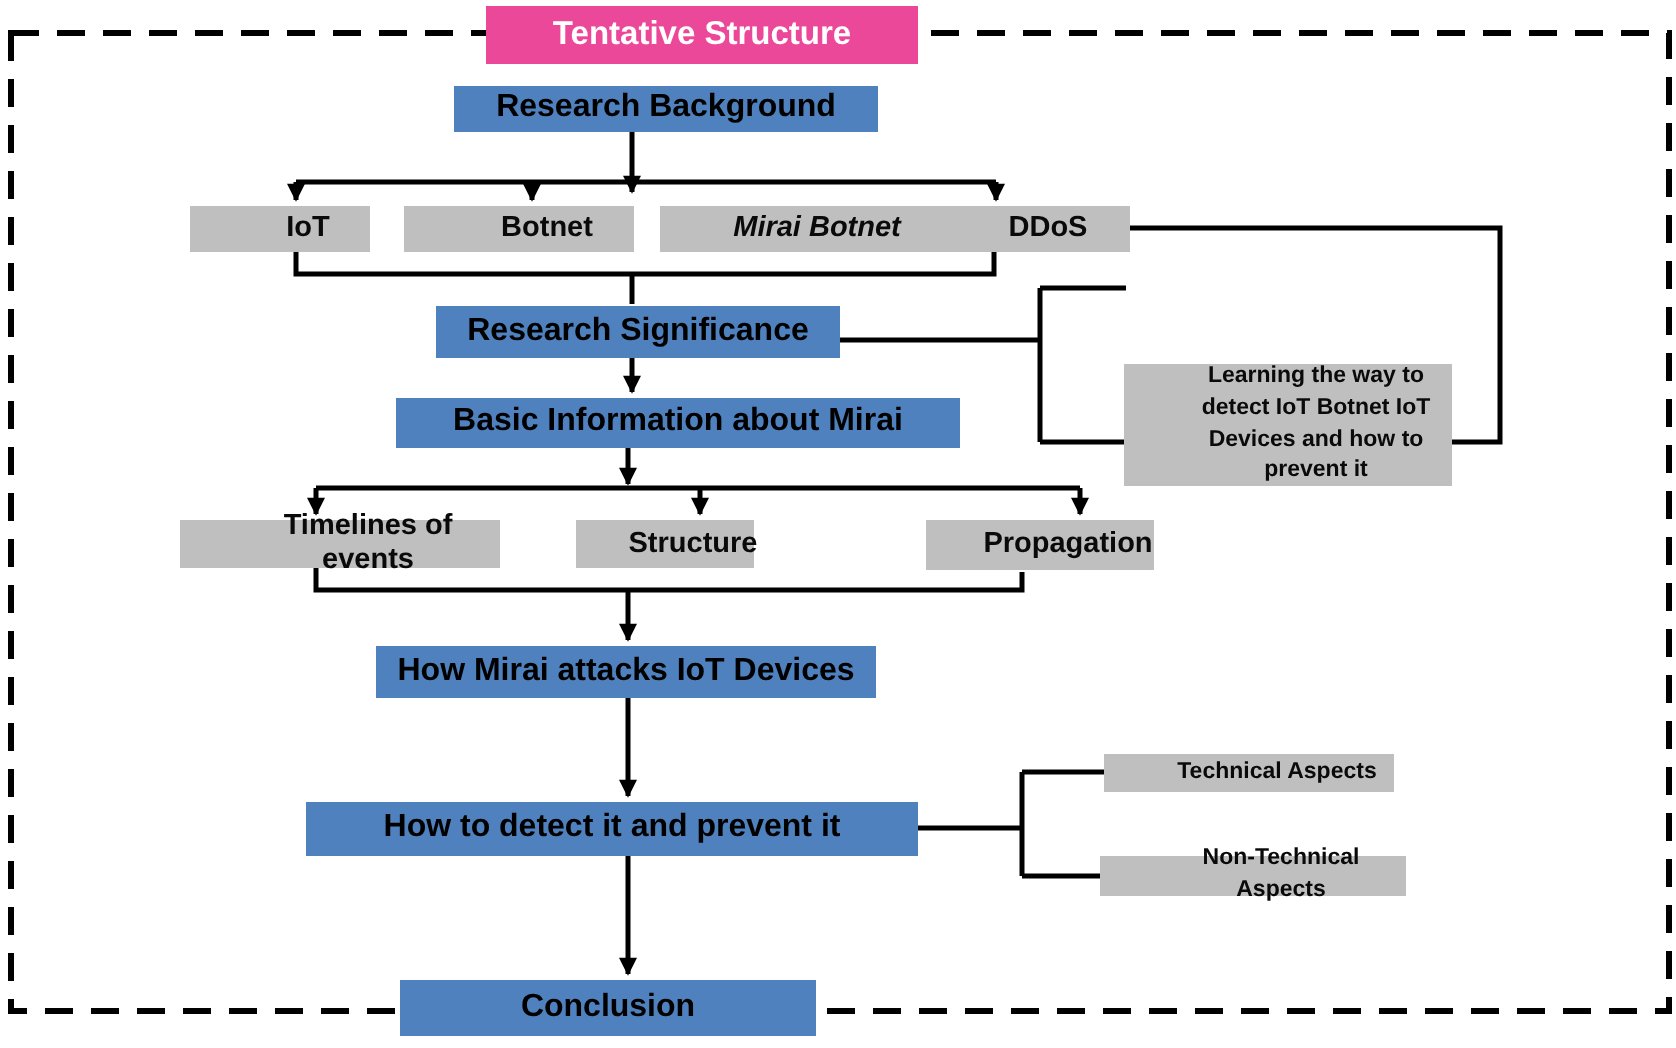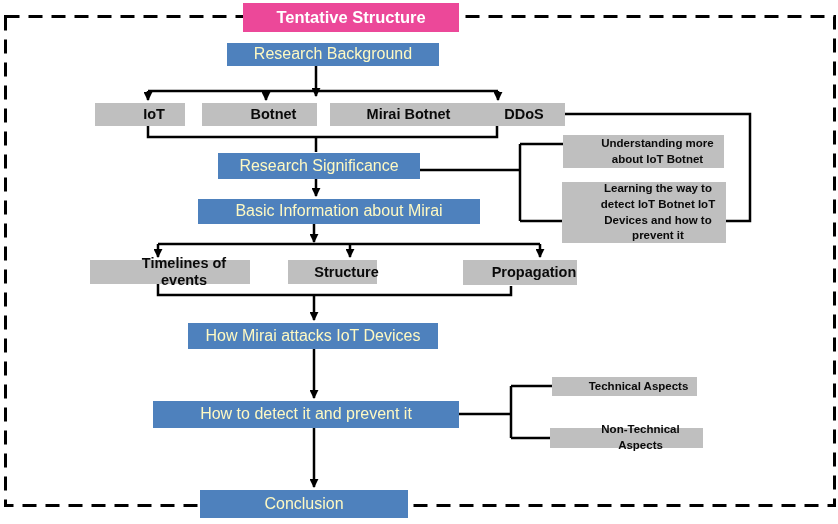--- a/index.html
+++ b/index.html
@@ -13,22 +13,22 @@
   svg.connectors{position:absolute;left:0;top:0;width:838px;height:524px;}
   .node{
     position:absolute;
     display:flex;align-items:center;justify-content:center;
     text-align:center;
     box-sizing:border-box;
     line-height:1.15;
   }
   .node.blue{
     background:#4E81BD;
-    color:#fef9c3;
-    font-weight:normal;
+    color:#000000;
+    font-weight:bold;
     font-size:16px;
   }
   .node.titlebox{
     background:#ec4899;
     color:#ffffff;
     font-weight:bold;
     font-size:16.5px;
   }
   .node.gray{
     background:#BFBFBF;
@@ -98,28 +98,26 @@
   </svg>
 
   <div class="node titlebox" style="left:243px;top:3px;width:216px;height:29px;">Tentative Structure</div>
 
   <div class="node blue" style="left:227px;top:43px;width:212px;height:23px;">Research Background</div>
 
   <div class="node gray" style="left:95px;top:103px;width:90px;height:23px;">IoT</div>
 
   <div class="node gray" style="left:202px;top:103px;width:115px;height:23px;">Botnet</div>
 
-  <div class="node gray" style="left:330px;top:103px;width:129px;height:23px;">Mirai Botnet</div>
+  <div class="node gray" style="left:330px;top:103px;width:129px;height:23px;font-style:italic;">Mirai Botnet</div>
 
   <div class="node gray" style="left:455px;top:103px;width:110px;height:23px;">DDoS</div>
 
   <div class="node blue" style="left:218px;top:153px;width:202px;height:26px;">Research Significance</div>
 
-  <div class="node gray small" style="left:563px;top:135px;width:161px;height:33px;">Understanding more
-about IoT Botnet</div>
 
   <div class="node gray small" style="left:562px;top:182px;width:164px;height:61px;">Learning the way to
 detect IoT Botnet IoT
 Devices and how to
 prevent it</div>
 
   <div class="node blue" style="left:198px;top:199px;width:282px;height:25px;">Basic Information about Mirai</div>
 
   <div class="node gray" style="left:90px;top:260px;width:160px;height:24px;">Timelines of events</div>
 

